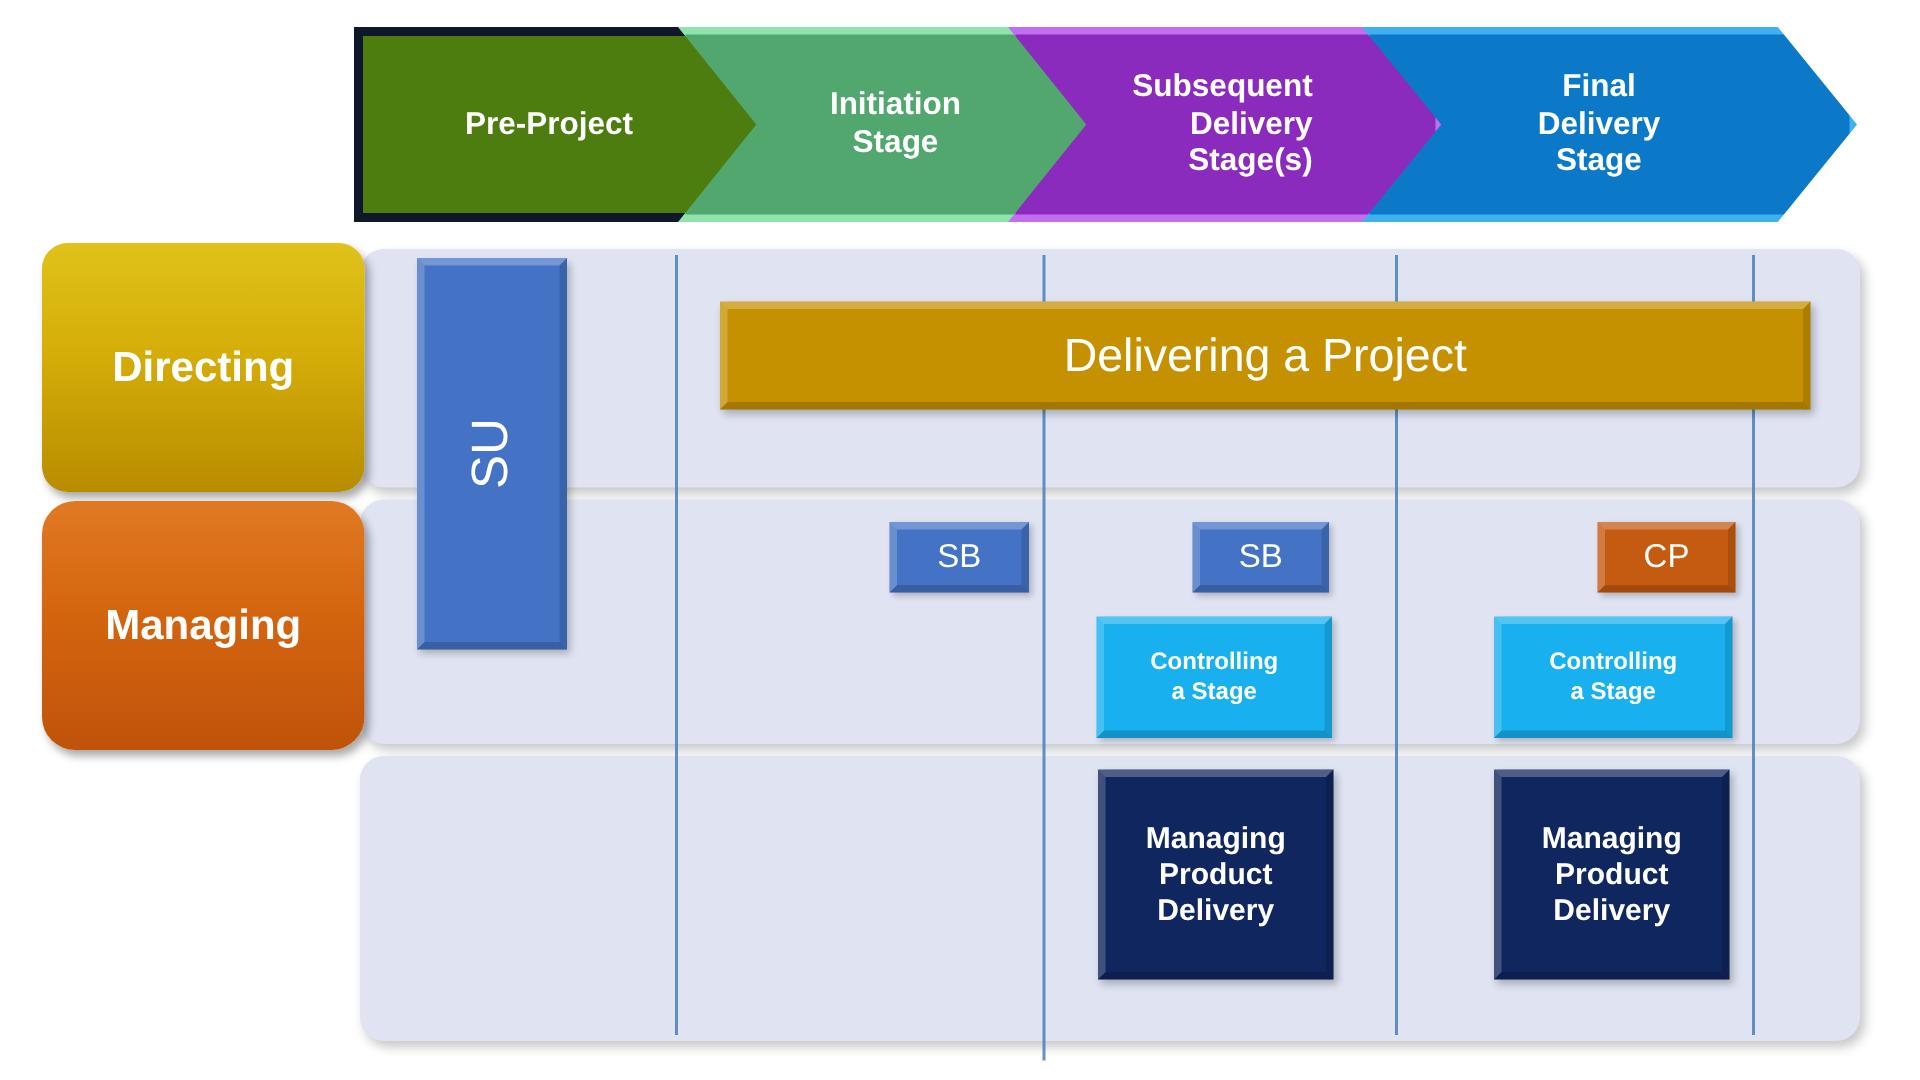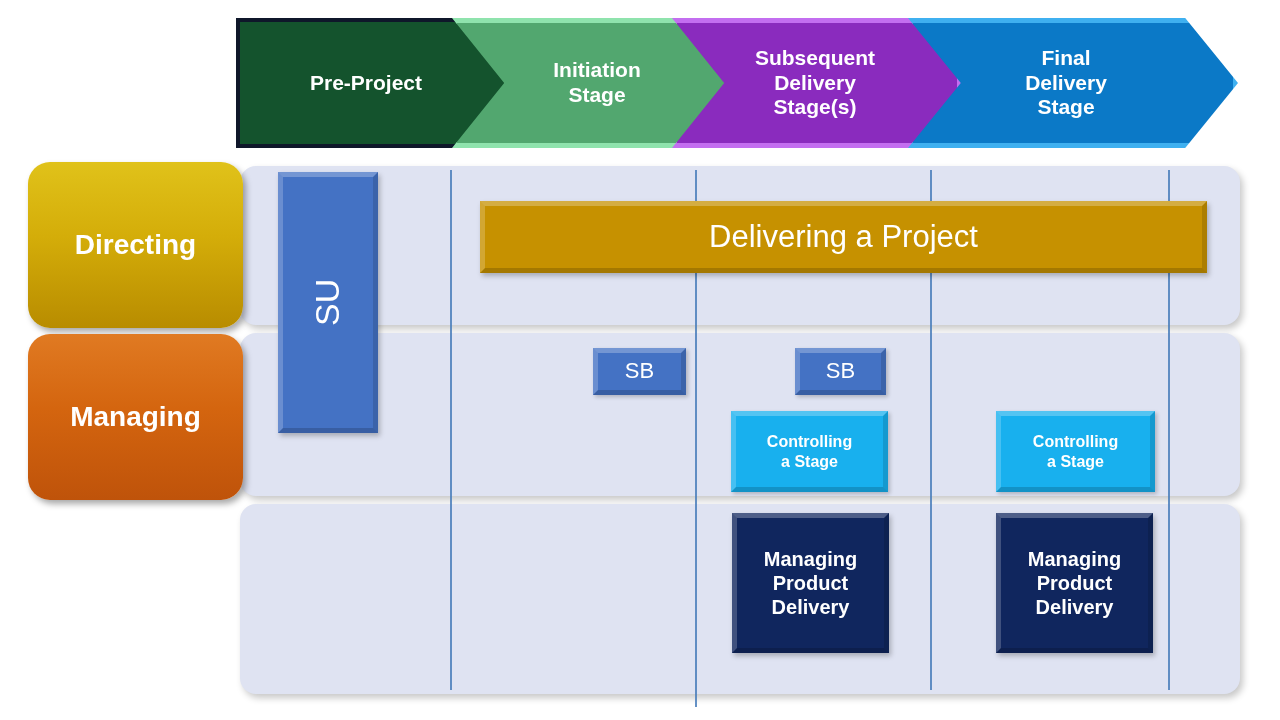--- a/index.html
+++ b/index.html
@@ -76,36 +76,36 @@
   .b-cas{font-size:16px;font-weight:bold;}
   .b-mpd{font-size:20px;font-weight:bold;}
 </style>
 </head>
 <body>
 
 <div id="stage">
 
   <div>
 
-    <div class="chev" style="left:236px;top:18px;width:290px;height:130px;background:#14532d;
-                border:4px solid #0f172a;font-size:21px;
+    <div class="chev" style="left:236px;top:18px;width:290px;height:130px;background:#4d7c0f;
+                border:6px solid #0f172a;font-size:21px;
                 clip-path:polygon(0 0, 82% 0, 100% 50%, 82% 100%, 0 100%);">
       <span class="lbl" style="white-space:pre-line;margin-right:30px;">Pre-Project</span>
     </div>
 
     <div class="chev" style="left:452px;top:18px;width:290px;height:130px;background:#52a76f;
                 border:5px solid #8fe3ad;font-size:21px;
                 clip-path:polygon(0 0, 82% 0, 100% 50%, 82% 100%, 0 100%, 18% 50%);">
       <span class="lbl" style="white-space:pre-line;margin-right:22px;margin-left:22px;">Initiation
 Stage</span>
     </div>
 
     <div class="chev" style="left:672px;top:18px;width:290px;height:130px;background:#8a2bbe;
                 border:5px solid #c36ef0;font-size:21px;
-                clip-path:polygon(0 0, 82% 0, 100% 50%, 82% 100%, 0 100%, 18% 50%);">
+                clip-path:polygon(0 0, 82% 0, 100% 50%, 82% 100%, 0 100%, 18% 50%);text-align:right;">
       <span class="lbl" style="white-space:pre-line;margin-right:22px;margin-left:18px;">Subsequent
 Delivery
 Stage(s)</span>
     </div>
 
     <div class="chev" style="left:908px;top:18px;width:330px;height:130px;background:#0b79c7;
                 border:5px solid #3fb0f0;font-size:21px;
                 clip-path:polygon(0 0, 84% 0, 100% 50%, 84% 100%, 0 100%, 16% 50%);">
       <span class="lbl" style="white-space:pre-line;margin-right:28px;margin-left:14px;">Final
 Delivery
@@ -116,21 +116,21 @@
   <div class="lane" style="left:240px;top:166px;width:1000px;height:159px;"></div>
   <div class="lane" style="left:240px;top:333px;width:1000px;height:163px;"></div>
   <div class="lane" style="left:240px;top:504px;width:1000px;height:190px;"></div>
 
   <div class="vline" style="left:450px;top:170px;height:520px;"></div>
   <div class="vline" style="left:695px;top:170px;height:537px;"></div>
   <div class="vline" style="left:930px;top:170px;height:520px;"></div>
   <div class="vline" style="left:1168px;top:170px;height:520px;"></div>
 
   <div class="pill" style="left:28px;top:162px;width:215px;height:166px;
-              background:linear-gradient(180deg,#e0c21a 0%,#d4ad09 45%,#b88c00 100%);">
+              background:linear-gradient(180deg,#e0c21a 0%,#d4ad09 45%,#b88c00 100%);border-radius:17px;">
     <span>Directing</span>
   </div>
 
   <div class="pill" style="left:28px;top:334px;width:215px;height:166px;
               background:linear-gradient(180deg,#e07a22 0%,#d4650f 45%,#bf530a 100%);">
     <span>Managing</span>
   </div>
 
 
   <div class="box bevel b-su" style="left:278px;top:172px;width:100px;height:261px;background:#4472c4;
@@ -146,20 +146,24 @@
   <div class="box bevel b-sb" style="left:593px;top:348px;width:93px;height:47px;background:#4472c4;
               box-shadow:2px 2px 4px rgba(0,0,0,0.22);">
     <span class="t">SB</span>
   </div>
 
   <div class="box bevel b-sb" style="left:795px;top:348px;width:91px;height:47px;background:#4472c4;
               box-shadow:2px 2px 4px rgba(0,0,0,0.22);">
     <span class="t">SB</span>
   </div>
 
+  <div class="box bevel b-cp" style="left:1065px;top:348px;width:92px;height:47px;background:#c55a11;
+              box-shadow:2px 2px 4px rgba(0,0,0,0.22);">
+    <span class="t">CP</span>
+  </div>
 
 
   <div class="box bevel b-cas" style="left:731px;top:411px;width:157px;height:81px;background:#18b0ee;
               box-shadow:2px 2px 4px rgba(0,0,0,0.22);">
     <span class="t" style="white-space:pre-line;">Controlling
 a Stage</span>
   </div>
 
   <div class="box bevel b-cas" style="left:996px;top:411px;width:159px;height:81px;background:#18b0ee;
               box-shadow:2px 2px 4px rgba(0,0,0,0.22);">

